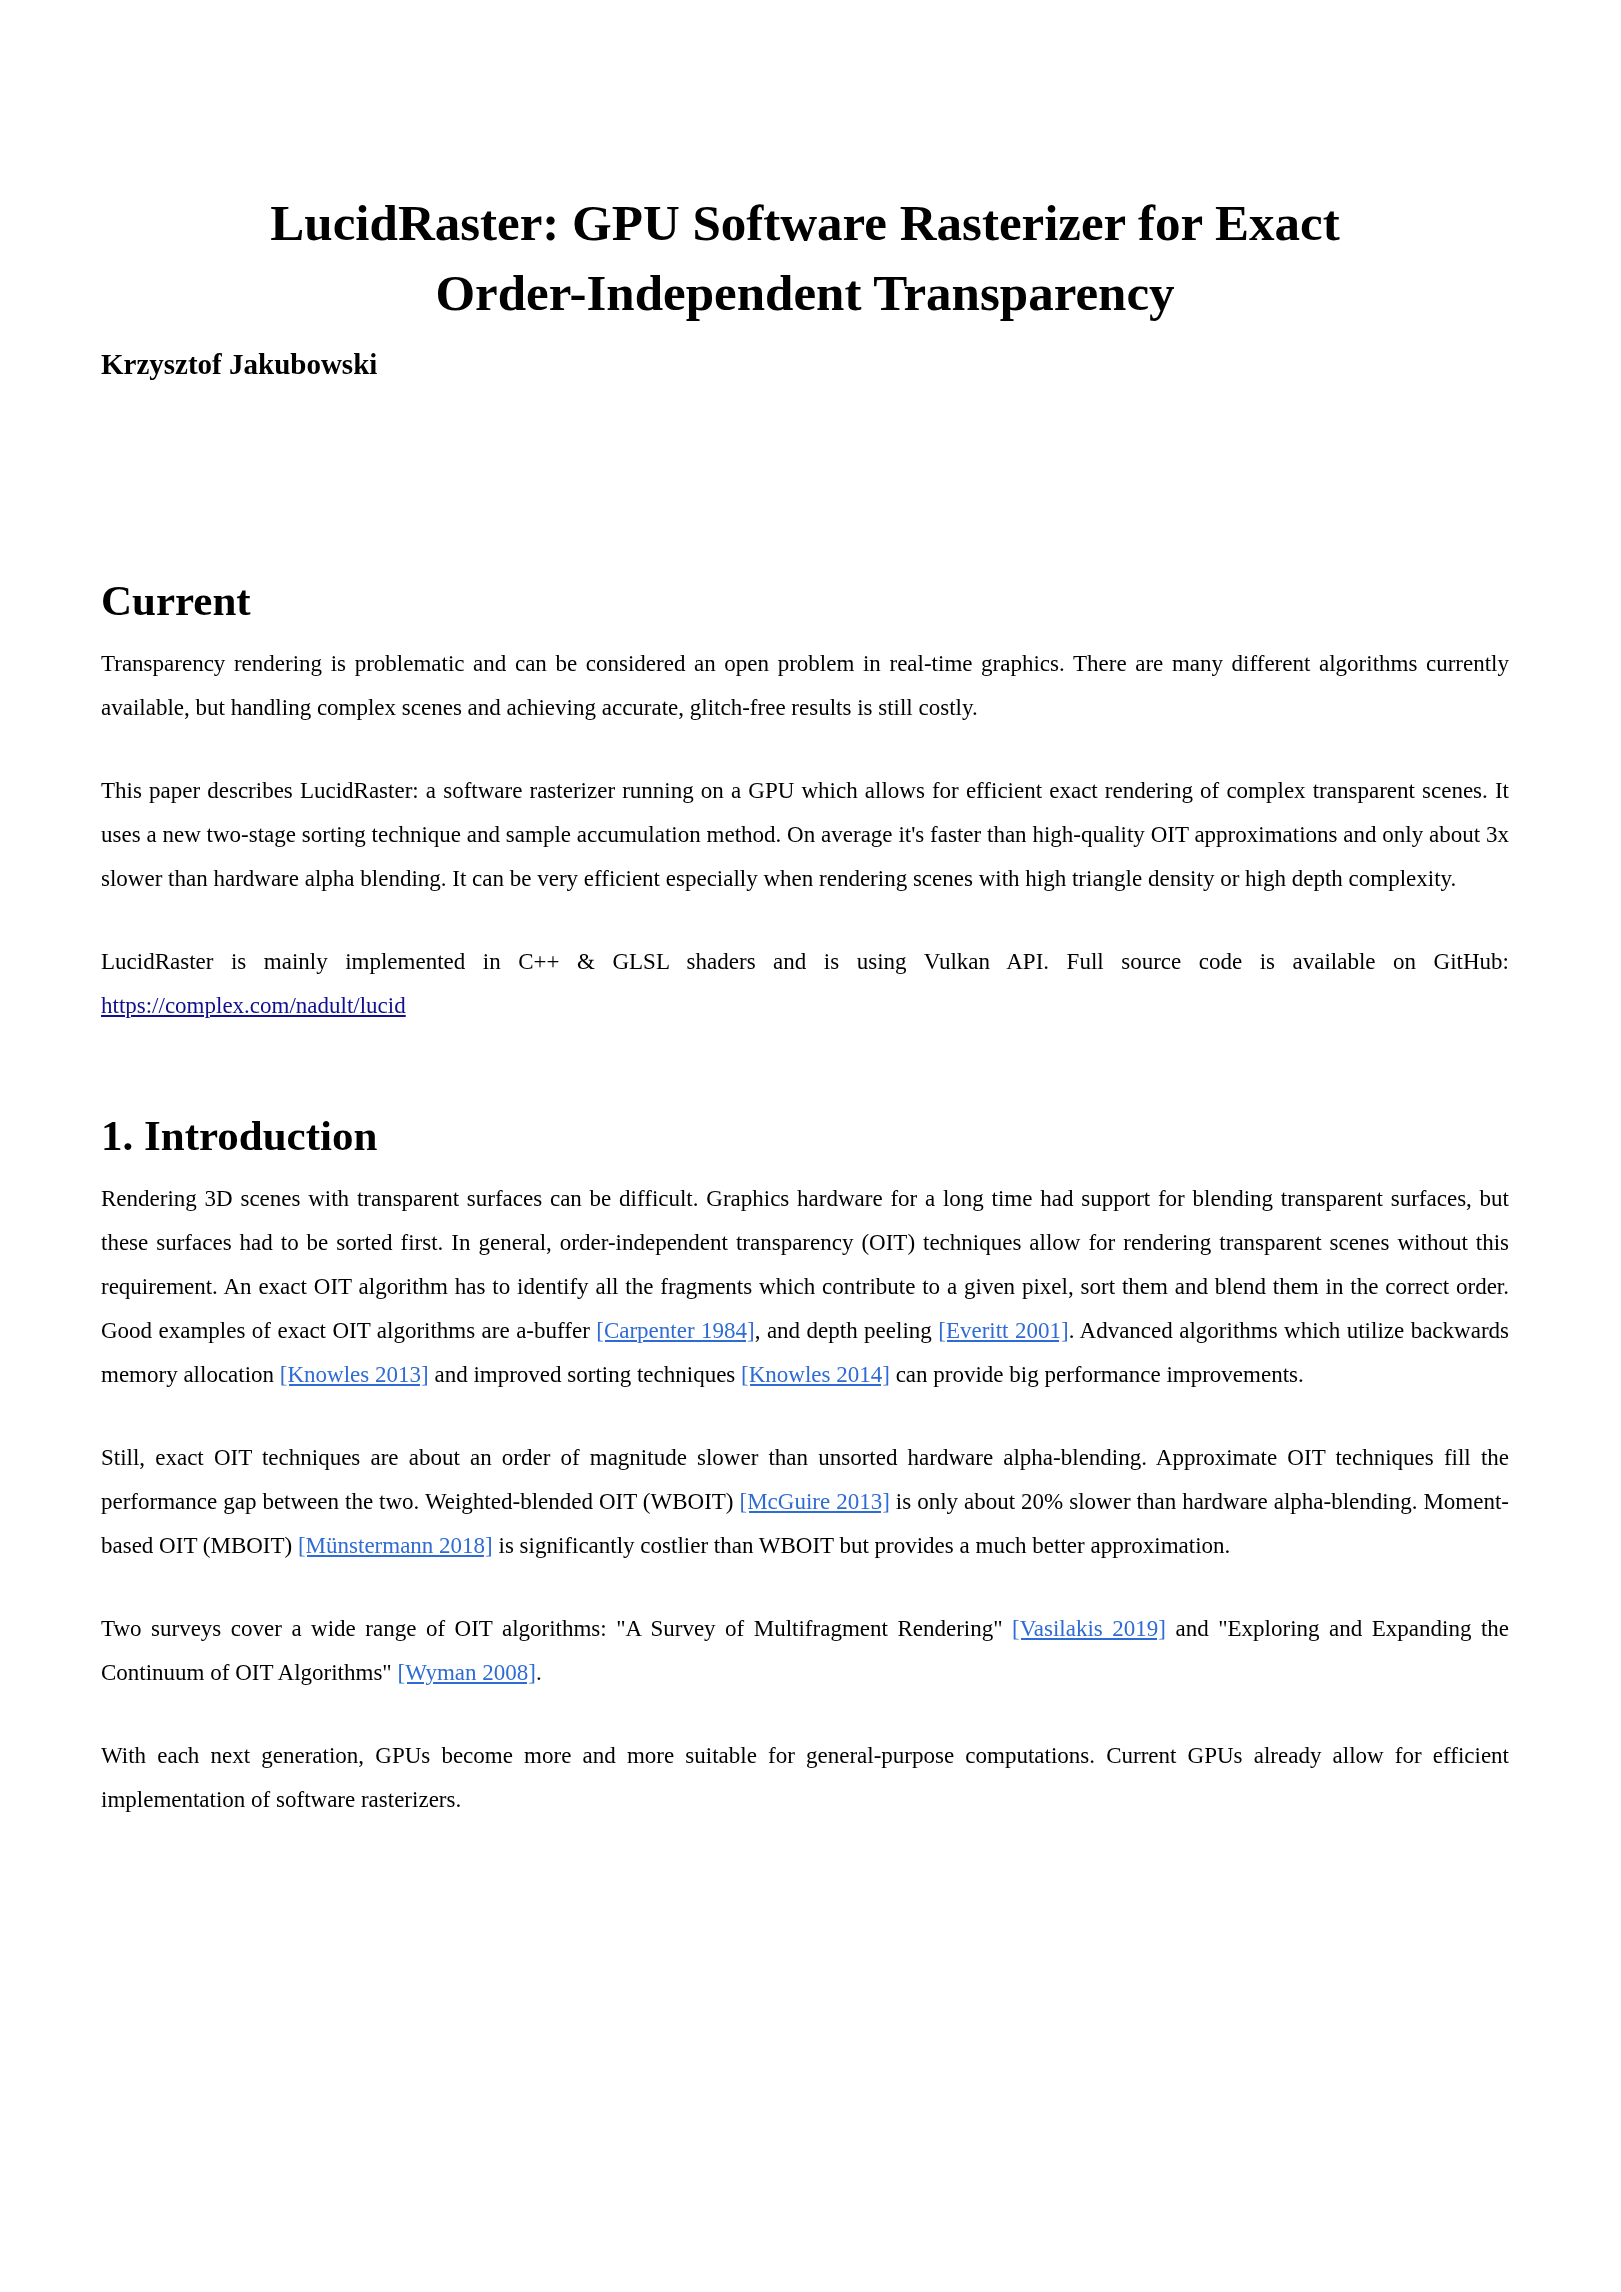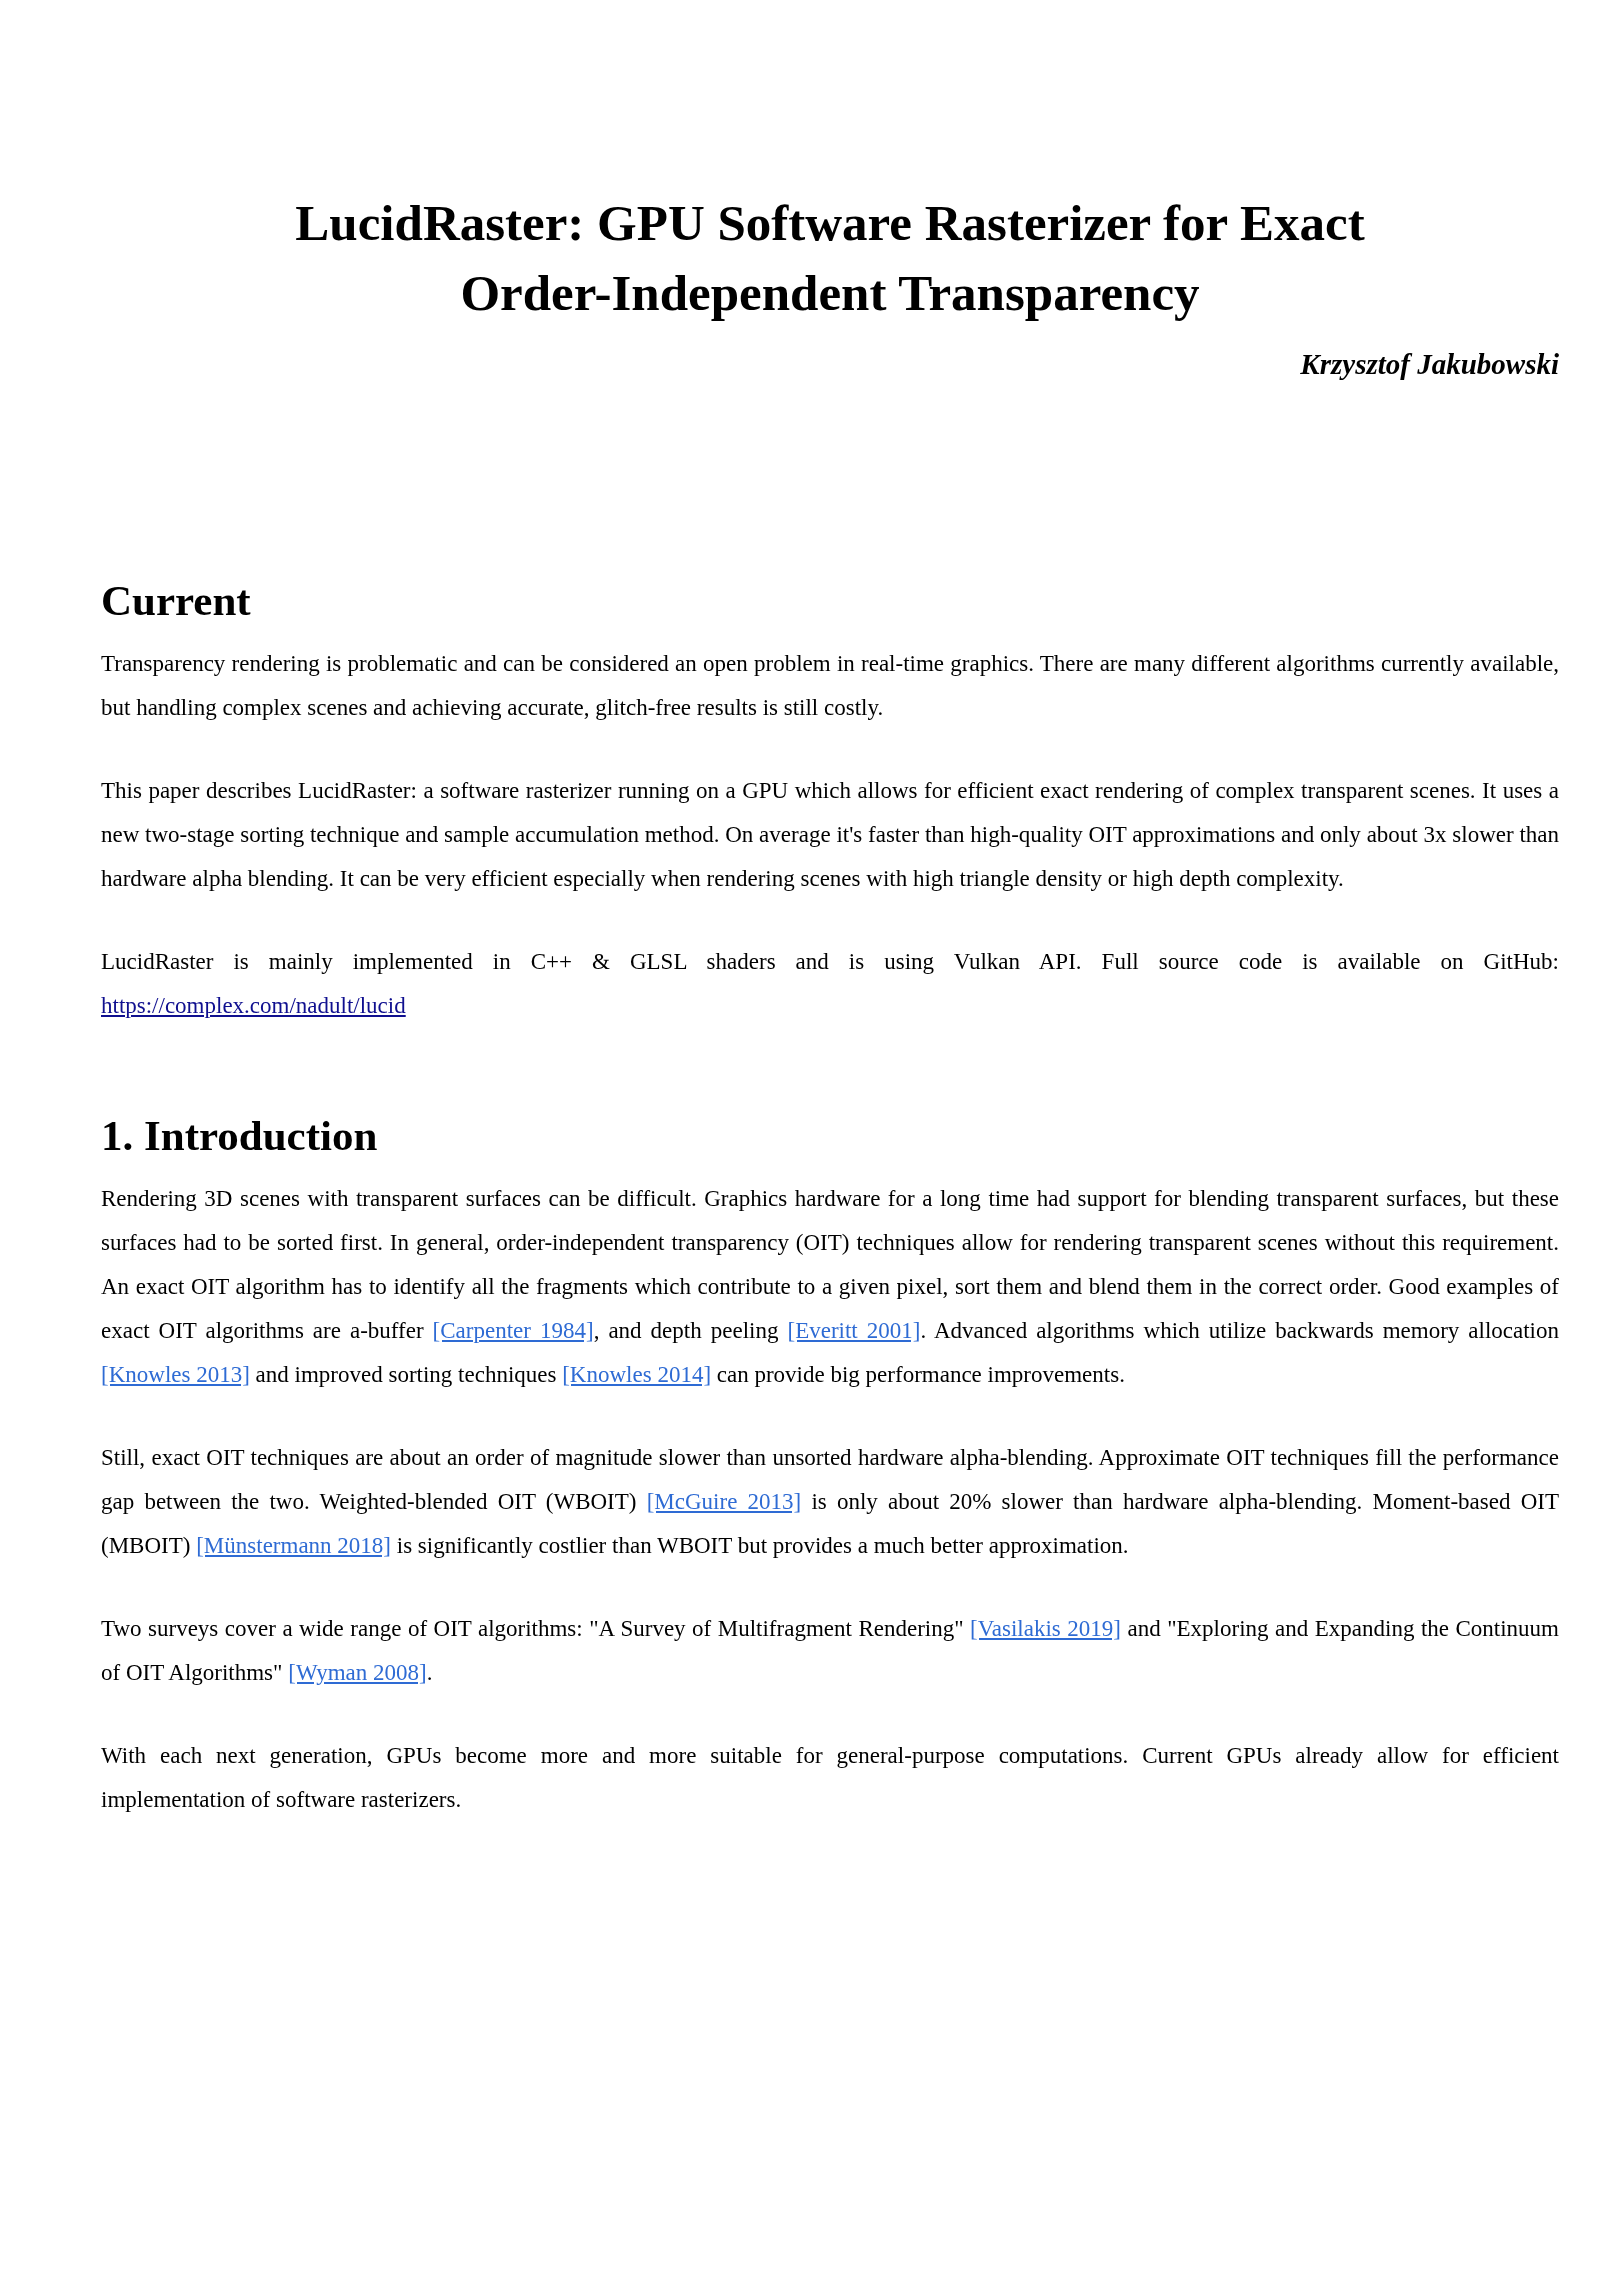--- a/index.html
+++ b/index.html
@@ -11,40 +11,39 @@
     width: 1621px;
     height: 2293px;
     font-family: "Liberation Serif", serif;
     color: #000000;
     -webkit-font-smoothing: antialiased;
   }
   .page {
     box-sizing: border-box;
     width: 1621px;
     height: 1998px;
-    padding: 188px 62px 0 101px;
+    padding: 188px 112px 0 101px;
     overflow: hidden;
     background: #ffffff;
   }
   .doc-title {
     margin: 0;
     font-size: 51px;
     line-height: 1.38;
     font-weight: bold;
     text-align: center;
     letter-spacing: 0;
   }
   .title-line { display: block; }
   .doc-author {
     margin-top: 17.6px;
     font-size: 29px;
     line-height: 1.25;
     font-weight: bold;
-    text-align: right;
-    font-style: italic;
+    text-align: left;
   }
   .section-heading {
     margin: 0;
     font-size: 43px;
     line-height: 1.2;
     font-weight: bold;
     text-align: left;
   }
   .abstract-heading { margin-top: 192px; }
   .intro-heading { margin-top: 82px; }

